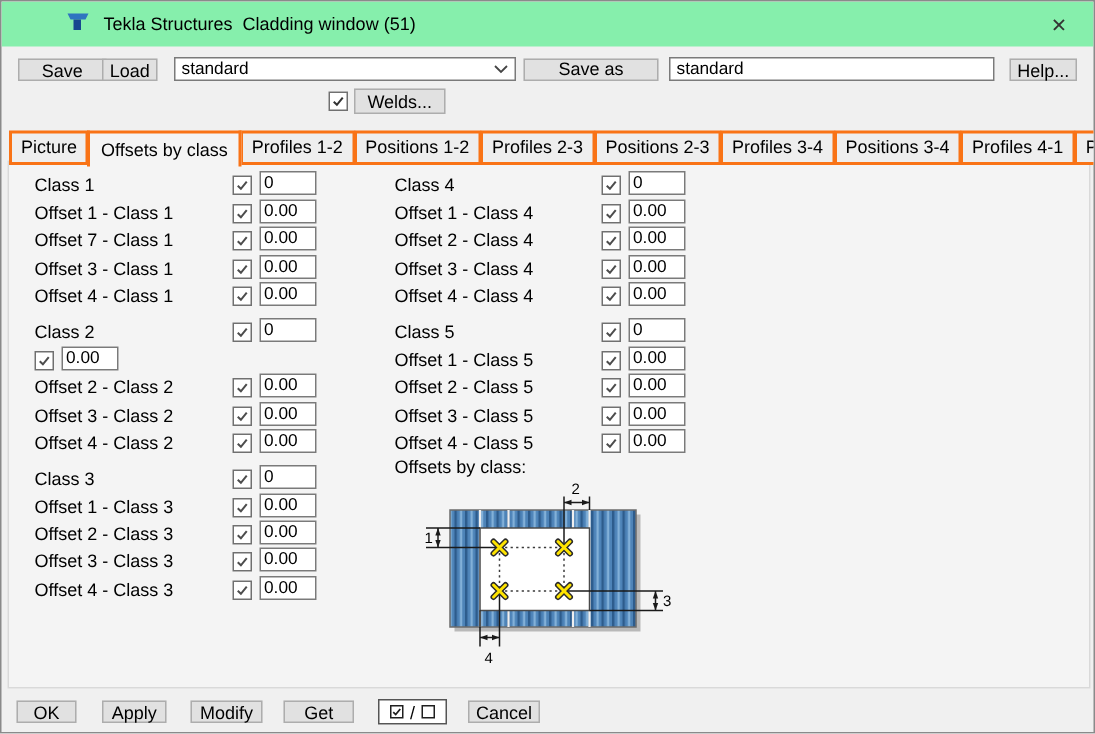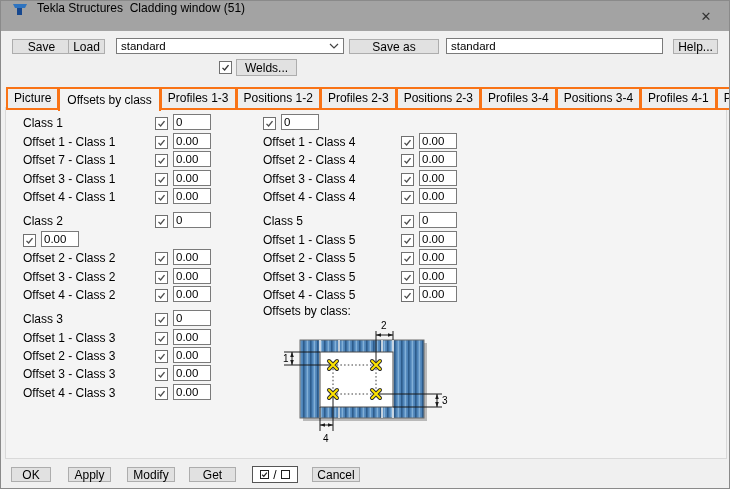--- a/index.html
+++ b/index.html
@@ -1,21 +1,21 @@
 <!DOCTYPE html>
 <html><head>
 <meta charset="utf-8">
 <style>
   html,body{margin:0;padding:0;background:#d8d8d8;}
   .dialog{position:relative;width:730px;height:489px;box-sizing:border-box;
     background:#f0f0f0;border:1px solid #8a8a8a;overflow:hidden;
     font-family:"Liberation Sans",sans-serif;color:#000;}
   
-  .titlebar{position:absolute;left:0;top:0;right:0;height:30px;background:#a3a3a3;
-    display:flex;align-items:flex-start;}
+  .titlebar{position:absolute;left:0;top:0;right:0;height:30px;background:#86efac;
+    display:flex;align-items:center;padding-left:32px;}
   .app-icon{margin-left:11px;flex:none;}
   .title-text{margin-left:9px;font-size:12px;white-space:pre;}
   .close-btn{margin-left:auto;width:46px;height:30px;display:flex;align-items:center;
     justify-content:center;font-size:13px;color:#333;}
   
   .btn{position:absolute;display:flex;align-items:center;justify-content:center;
     background:#e1e1e1;border:1px solid #adadad;font-size:12px;box-sizing:border-box;}
   .txt{position:absolute;box-sizing:border-box;border:1px solid #7a7a7a;background:#fff;
     font-family:"Liberation Sans",sans-serif;font-size:11.5px;padding:0 4px;}
   .combo{position:absolute;box-sizing:border-box;border:1px solid #7a7a7a;background:#fff;
@@ -74,42 +74,42 @@
       <span>Load</span>
     </div>
   <div class="combo" style="left:115px;top:37px;width:228px;height:16px;">
     <span>standard</span>
     <span class="chev">
       <svg width="10" height="8" viewBox="0 0 10 8">
           <polyline points="1,2 5,6 9,2" fill="none" stroke="#444" stroke-width="1.2"></polyline>
         </svg>
     </span>
   </div>
-  <div class="btn" style="left:348px;top:38px;width:90px;height:15px;">
+  <div class="btn" style="left:348px;top:38px;width:90px;height:15px;align-items:flex-end;">
       <span>Save as</span>
     </div>
   <input class="txt" style="left: 445px; top: 37px; width: 217px; height: 16px;" value="standard">
   <div class="btn" style="left:672px;top:38px;width:45px;height:15px;">
       <span>Help...</span>
     </div>
 
   <span class="cb" style="position:absolute;left:218px;top:60px;">
     <svg width="9" height="9" viewBox="0 0 12 12">
         <path d="M2 6.5 L4.8 9.2 L10 2.8" fill="none" stroke="#333" stroke-width="1.8"></path>
       </svg>
   </span>
   <div class="btn" style="left:235px;top:58px;width:61px;height:17px;">
       <span>Welds...</span>
     </div>
 
   <div class="tabs">
 
   <div class="tab">Picture</div>
       <div class="tab active">Offsets by class</div>
-      <div class="tab">Profiles 1-3</div>
+      <div class="tab">Profiles 1-2</div>
       <div class="tab">Positions 1-2</div>
       <div class="tab">Profiles 2-3</div>
       <div class="tab">Positions 2-3</div>
       <div class="tab">Profiles 3-4</div>
       <div class="tab">Positions 3-4</div>
       <div class="tab">Profiles 4-1</div>
       <div class="tab">Positions 4-1</div>
     </div>
 
   <div class="panel"></div>
@@ -262,20 +262,21 @@
             <path d="M2 6.5 L4.8 9.2 L10 2.8" fill="none" stroke="#4d4d4d" stroke-width="1.8"></path>
           </svg>
         </span>
         <input value="0.00" style="">
       </div>
     </div>
 
   <div class="col" id="col-right">
 
       <div class="frow">
+        <span class="lbl">Class 4</span>
         <span class="cb">
           <svg width="9" height="9" viewBox="0 0 12 12">
             <path d="M2 6.5 L4.8 9.2 L10 2.8" fill="none" stroke="#4d4d4d" stroke-width="1.8"></path>
           </svg>
         </span>
         <input value="0" style="">
       </div>
 
       <div class="frow">
         <span class="lbl">Offset 1 - Class 4</span>

